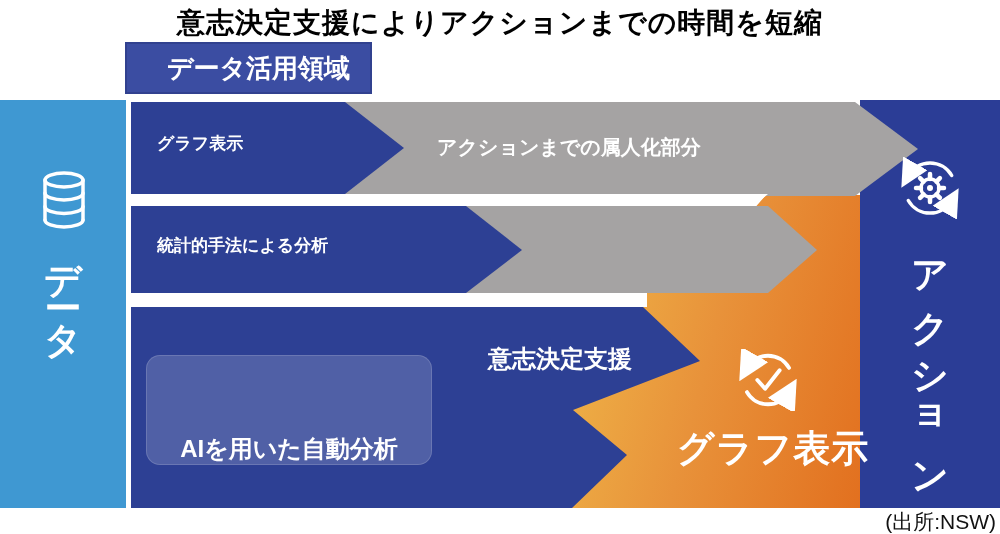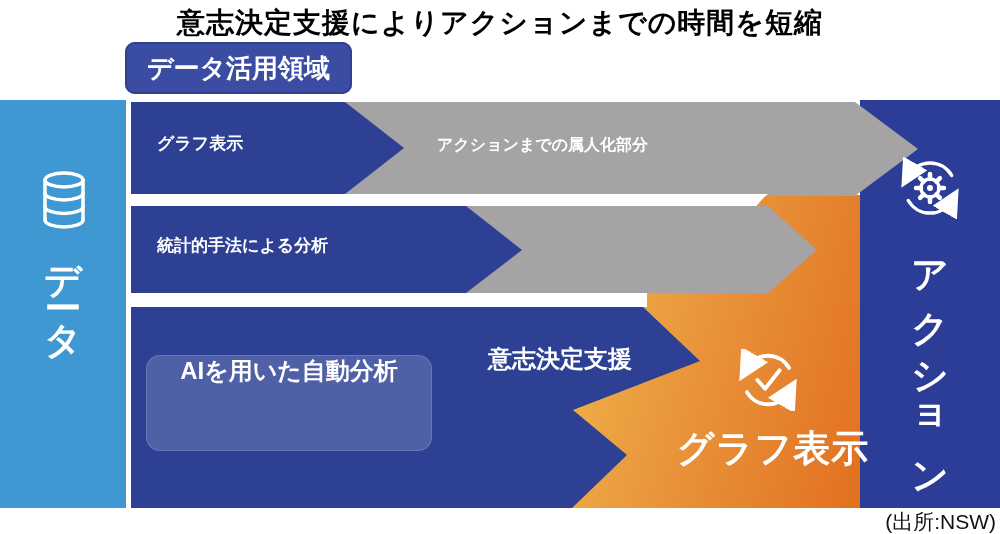--- a/index.html
+++ b/index.html
@@ -8,22 +8,22 @@
     font-family:"Liberation Sans","DejaVu Sans",sans-serif;
   }
   .abs{position:absolute;}
   
   .title{
     left:0;top:4px;width:1000px;text-align:center;
     font-size:28px;font-weight:bold;color:#000000;letter-spacing:1px;
   }
   .badge{
     left:125px;top:42px;width:227px;height:52px;background:#3b4da2;
-    border-radius:10px;display:flex;align-items:center;justify-content:center;
-    color:#fff;font-size:26px;font-weight:bold;box-shadow:inset 0 0 0 2px #31418f;
+    border-radius:0;display:flex;align-items:center;justify-content:center;
+    color:#fff;font-size:26px;font-weight:bold;box-shadow:inset 0 0 0 2px #31418f;padding-left:20px;
   }
   .source{
     top:508px;right:4px;font-size:21px;color:#111;
   }
   
   .left-col{left:0;top:100px;width:126px;height:408px;background:#3f98d2;}
   .right-col{left:860px;top:100px;width:140px;height:408px;background:#2b3d96;}
   .orange{
     left:560px;top:195px;width:300px;height:313px;
     background:linear-gradient(105deg,#f0bb4b,#e8923a 50%,#e2701f);
@@ -50,28 +50,28 @@
     clip-path:polygon(0 0,335px 0,391px 44px,335px 87px,0 87px);
   }
   .strip-b{left:131px;top:293px;width:516px;height:14px;background:#fff;}
   .blue-block{
     left:131px;top:307px;width:569px;height:201px;background:#2d4094;
     clip-path:polygon(0 0,512px 0,569px 54px,442px 103px,496px 148px,441px 201px,0 201px);
   }
   
   .arrow-label{color:#fff;font-weight:bold;font-size:17px;line-height:1;}
   .lbl-graph{left:157px;top:135px;}
-  .lbl-personal{left:437px;top:137px;font-size:16px;}
+  .lbl-personal{left:437px;top:137px;font-size:20px;}
   .lbl-stat{left:157px;top:237px;}
   .lbl-support{left:448px;top:347px;font-size:24px;margin-left:40px;}
   .lbl-auto{left:448px;top:438px;font-size:24px;}
   .ai-box{
-    left:146px;top:355px;width:286px;height:96px;border-radius:14px;
+    left:146px;top:355px;width:286px;height:110px;border-radius:14px;
     background:rgba(255,255,255,0.17);box-shadow:inset 0 0 0 1px rgba(255,255,255,0.15);
-    display:flex;align-items:flex-start;justify-content:center;
+    display:flex;align-items:flex-end;justify-content:center;
     color:#fff;font-size:24px;font-weight:bold;
   }
   .decision-label{
     left:673px;top:424px;width:200px;text-align:center;
     color:#fff;font-size:37px;font-weight:bold;letter-spacing:1px;
   }
   .v-label{
     color:#fff;font-weight:bold;font-size:37px;line-height:1;
     writing-mode:vertical-rl;text-orientation:mixed;letter-spacing:8px;
   }

